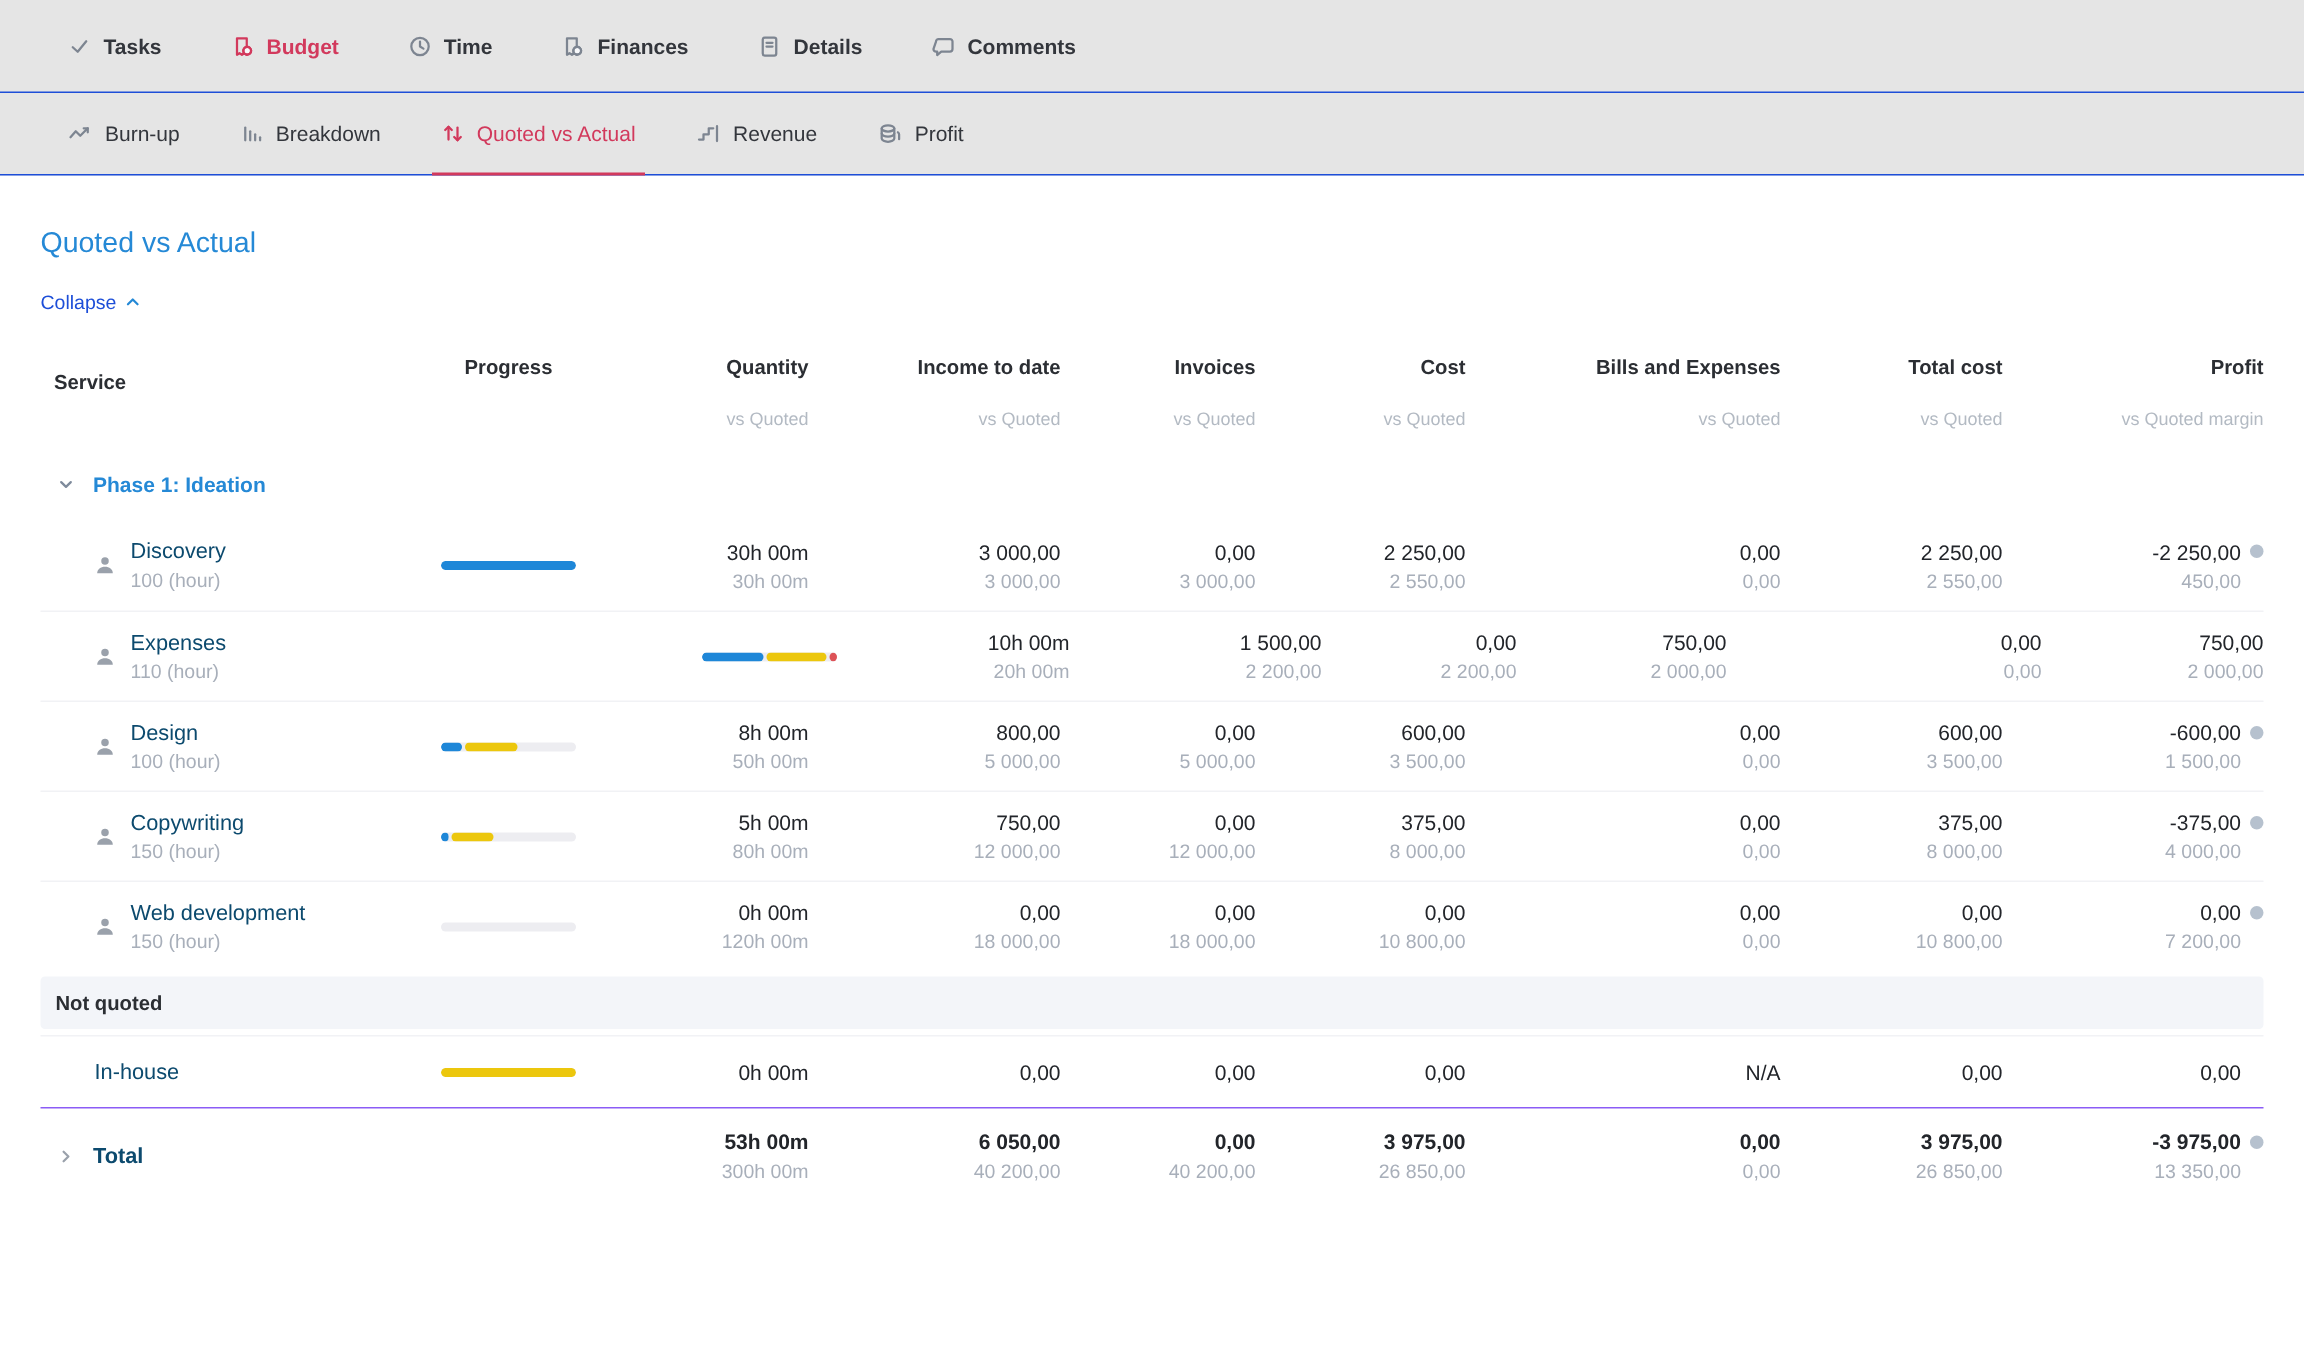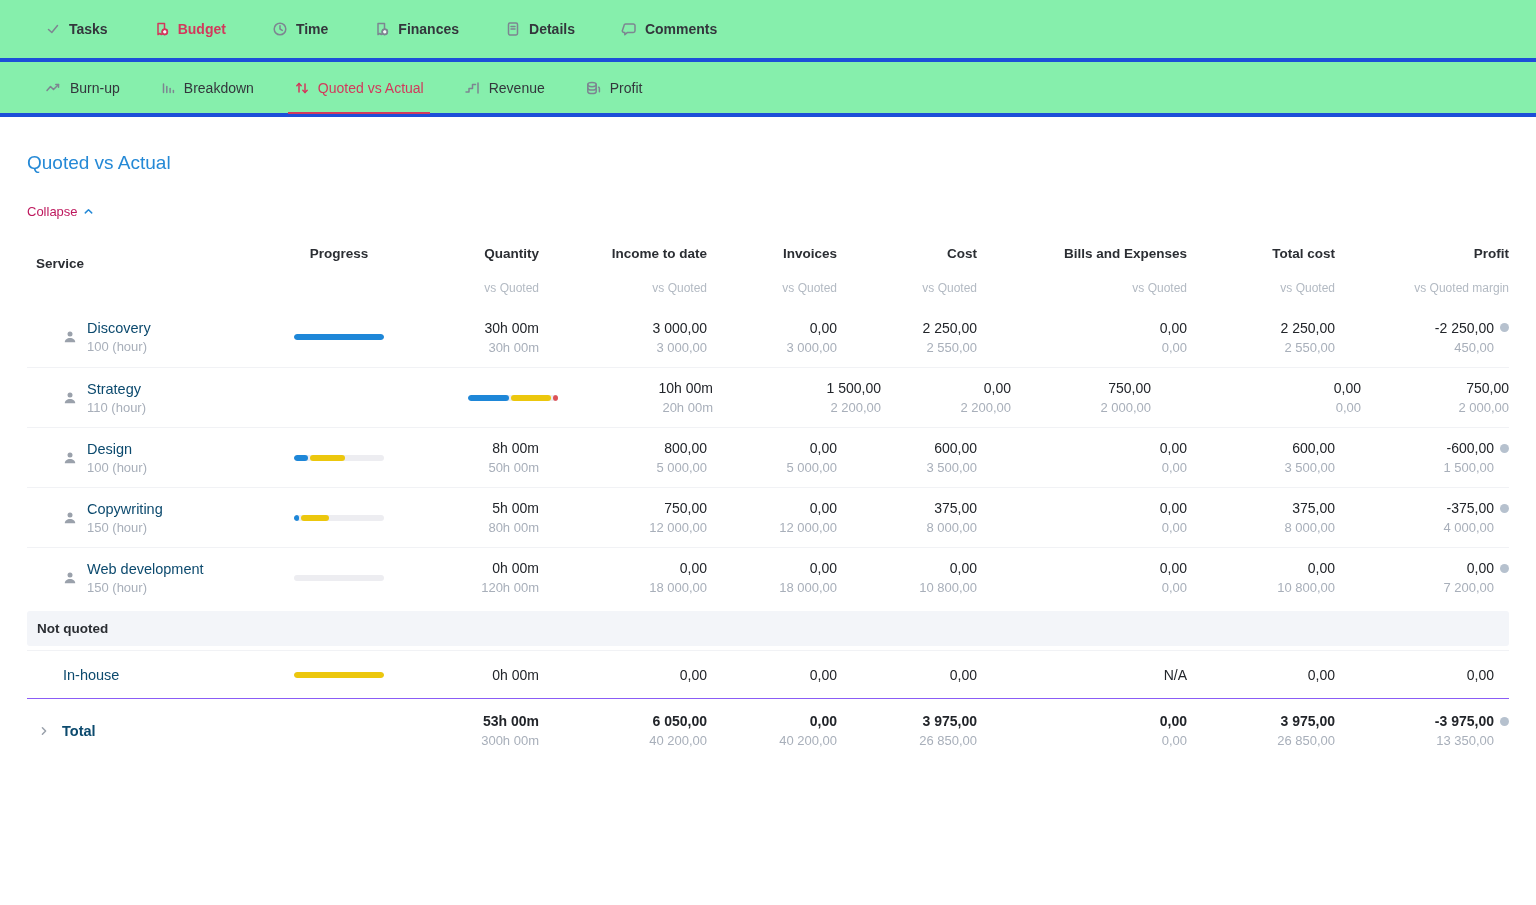--- a/index.html
+++ b/index.html
@@ -1,37 +1,37 @@
 <!DOCTYPE html>
 <html><head>
 <meta charset="utf-8">
 <style>
   * { margin:0; padding:0; box-sizing:border-box; }
   html,body { width:1536px; height:905px; overflow:hidden; background:#fff;
               font-family:"Liberation Sans", sans-serif; color:#22252a; }
 
   
-  .nav { background:#86efac; border-bottom:4px solid #1d4ed8; display:flex; align-items:flex-start; }
+  .nav { background:#e5e5e5; border-bottom:1px solid #1d4ed8; display:flex; align-items:flex-start; }
   .nav-1 { height:62px; padding-left:45px; gap:46px; }
   .nav-2 { height:55px; padding-left:45px; gap:40px; }
   .nav-item { display:flex; align-items:center; gap:8px; height:100%;
               font-size:14px; font-weight:600; color:#33363c; cursor:pointer; position:relative; }
   .nav-item .nicon { display:flex; align-items:center; color:#7d8591; }
   .nav-item.active { color:#d2395c; }
   .nav-item.active .nicon { color:#d2395c; }
   .nav-2 .nav-item { font-weight:500; }
   .nav-2 .nav-item.active { font-weight:500; }
   .nav-2 .nav-item.active::after { content:""; position:absolute; left:-6px; right:-6px; bottom:-1px;
               height:2px; background:#d2395c; }
 
   
   .content { padding:0 27px; }
   .page-title { margin-top:35px; font-size:19px; font-weight:500; color:#2589d6; }
-  .collapse-link { margin-top:30px; display:inline-flex; align-items:center; gap:5px;
-              font-size:13px; color:#be185d; cursor:pointer; }
+  .collapse-link { margin-top:20px; display:inline-flex; align-items:center; gap:5px;
+              font-size:13px; color:#1d4ed8; cursor:pointer; }
 
   
   .tbl { margin-top:12px; }
   .trow { display:flex; align-items:center; }
   .col-service { flex:1; min-width:0; display:flex; align-items:center; }
   .col-progress { width:150px; display:flex; justify-content:center; }
   .ncol { text-align:right; }
   .col-qty{width:125px} .col-income{width:168px} .col-inv{width:130px} .col-cost{width:140px}
   .col-bills{width:210px} .col-labor{width:148px} .col-profit{width:174px}
 
@@ -235,20 +235,28 @@
         <div class="col-labor ncol">
           <div class="th-label">Total cost</div>
           <div class="th-sub">vs Quoted</div>
         </div>
         <div class="col-profit ncol">
           <div class="th-label">Profit</div>
           <div class="th-sub">vs Quoted margin</div>
         </div>
       </div>
     <div id="tbody">
+        <div class="row-phase">
+          <span class="chev">
+            <svg width="12" height="12" viewBox="0 0 12 12" fill="none" stroke="currentColor" stroke-width="1.5" stroke-linecap="round" stroke-linejoin="round">
+              <polyline points="2.8,4.4 6,7.6 9.2,4.4"></polyline>
+            </svg>
+          </span>
+          <span>Phase 1: Ideation</span>
+        </div>
         <div class="trow row-service">
           <div class="col-service">
              <div class="svc-inner">
                <span class="person">
                 <svg width="14" height="14" viewBox="0 0 14 14" fill="currentColor">
                   <circle cx="7" cy="4" r="2.5"></circle>
                   <path d="M1.8 12.2c0-2.6 2.3-4.3 5.2-4.3s5.2 1.7 5.2 4.3z"></path>
                 </svg>
               </span>
                <div>
@@ -297,21 +305,21 @@
         <div class="trow row-service">
           <div class="col-service">
              <div class="svc-inner">
                <span class="person">
                 <svg width="14" height="14" viewBox="0 0 14 14" fill="currentColor">
                   <circle cx="7" cy="4" r="2.5"></circle>
                   <path d="M1.8 12.2c0-2.6 2.3-4.3 5.2-4.3s5.2 1.7 5.2 4.3z"></path>
                 </svg>
               </span>
                <div>
-                 <div class="svc-name">Strategy</div>
+                 <div class="svc-name">Expenses</div>
                  <div class="svc-rate">110 (hour)</div>
                </div>
              </div>
           </div>
           <div class="col-progress">
             <div class="bar">
               <span class="seg" style="width:46%;background:#1e87d8"></span>
               <span class="seg" style="width:44%;background:#ecc70d"></span>
               <span class="seg" style="width:10%;background:#dd5257"></span>
             </div>

